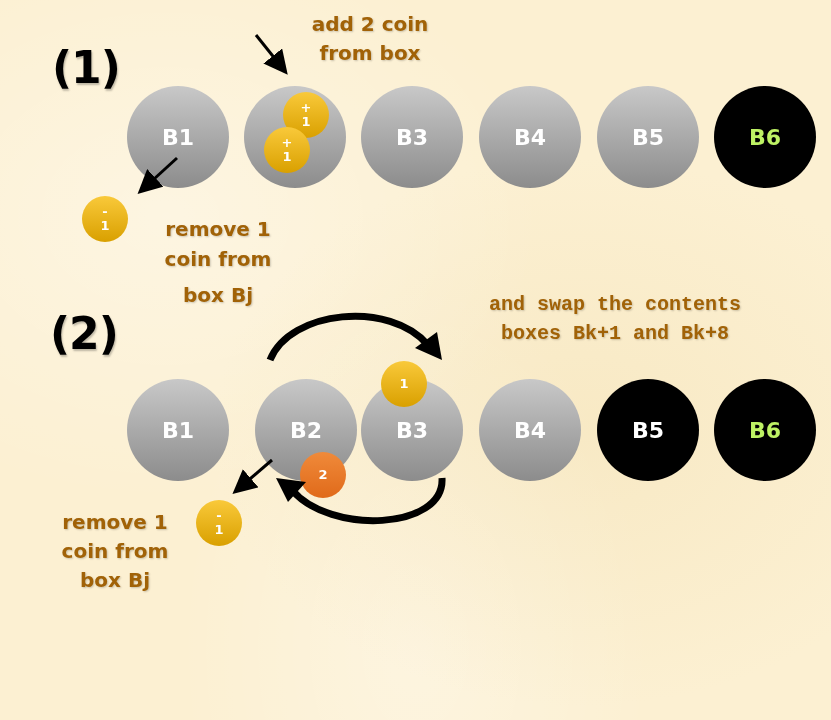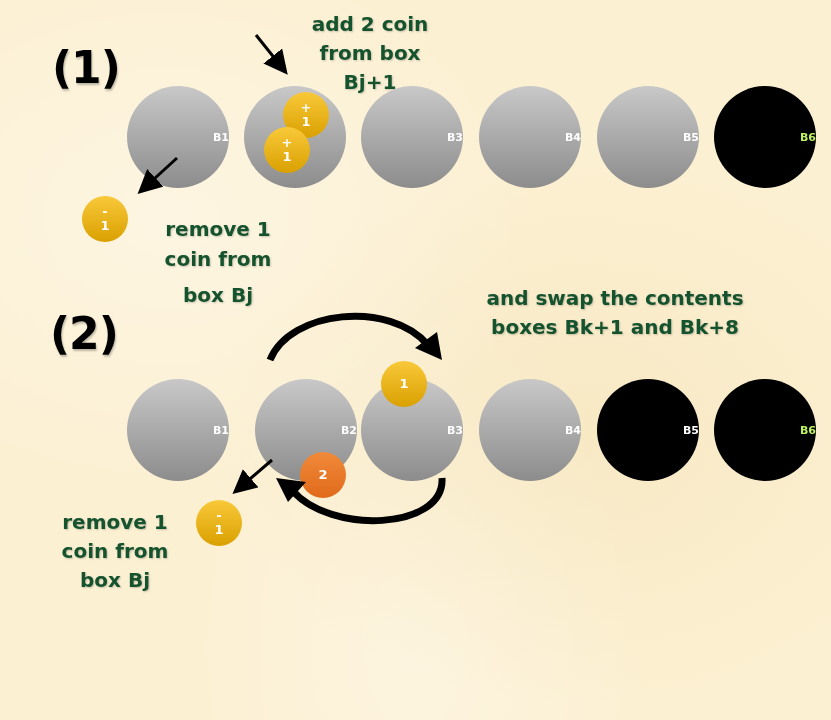--- a/index.html
+++ b/index.html
@@ -8,45 +8,44 @@
     background:#fcf0d2;
     background-image:
       radial-gradient(ellipse at 20% 30%, rgba(255,255,255,0.35) 0, rgba(255,255,255,0) 40%),
       radial-gradient(ellipse at 70% 60%, rgba(240,220,170,0.35) 0, rgba(240,220,170,0) 45%),
       radial-gradient(ellipse at 50% 90%, rgba(255,255,255,0.3) 0, rgba(255,255,255,0) 40%);
     font-family:"DejaVu Sans", sans-serif;
   }
   .abs { position:absolute; }
   .step-label { font-weight:bold; font-size:44px; color:#000; letter-spacing:-1px;
     text-shadow:1px 2px 2px rgba(0,0,0,0.25); }
-  .caption { font-weight:bold; font-size:20px; color:#14532d; text-align:center; line-height:29px;
+  .caption { font-weight:bold; font-size:20px; color:#a16207; text-align:center; line-height:29px;
     text-shadow:1px 1px 2px rgba(0,0,0,0.2); }
   .box { position:absolute; width:102px; height:102px; border-radius:50%;
-    display:flex; align-items:center; justify-content:flex-end;
-    font-weight:bold; font-size:11px; color:#fff; }
+    display:flex; align-items:center; justify-content:center;
+    font-weight:bold; font-size:22px; color:#fff; }
   .box.grey { background:linear-gradient(#c8c8c8, #8c8c8c); }
   .box.black { background:#000; }
   .box.red-label { color:#bef264; }
   .coin { position:absolute; width:46px; height:46px; border-radius:50%;
     display:flex; flex-direction:column; align-items:center; justify-content:center;
     font-weight:bold; font-size:13px; color:#fff; line-height:14px;
     background:linear-gradient(#f9c93a, #d9a000); }
   .coin.orange { background:linear-gradient(#f08a3a, #e06a1a); }
   .coin span { display:block; }
   svg.arrows { position:absolute; left:0; top:0; }
 </style>
 </head>
 <body>
 
 <div class="abs step-label" style="left:52px; top:42px;">(1)</div>
 
 <div class="abs caption" style="left:290px; top:10px; width:160px;">
   <div>add 2 coin</div>
   <div>from box</div>
-  <div>Bj+1</div>
 </div>
 
 <div class="box grey" style="left:127px; top:86px;">
     <span>B1</span>
   </div>
 <div class="box grey" style="left:244px; top:86px;">
     <span style="visibility:hidden">B2</span>
   </div>
 <div class="box grey" style="left:361px; top:86px;">
     <span>B3</span>
@@ -75,21 +74,21 @@
 </div>
 
 <div class="abs caption" style="left:148px; top:214px; width:140px; line-height:30px;">
   <div>remove 1</div>
   <div>coin from</div>
   <div style="margin-top:6px;">box Bj</div>
 </div>
 
 <div class="abs step-label" style="left:50px; top:308px;">(2)</div>
 
-<div class="abs caption" style="left:470px; top:284px; width:290px;">
+<div class="abs caption" style="left:470px; top:290px; width:290px;font-family:Liberation Mono, monospace;">
   <div>and swap the contents</div>
   <div>boxes Bk+1 and Bk+8</div>
 </div>
 
 <div class="box grey" style="left:127px; top:379px;">
     <span>B1</span>
   </div>
 <div class="box grey" style="left:255px; top:379px;">
     <span>B2</span>
   </div>

